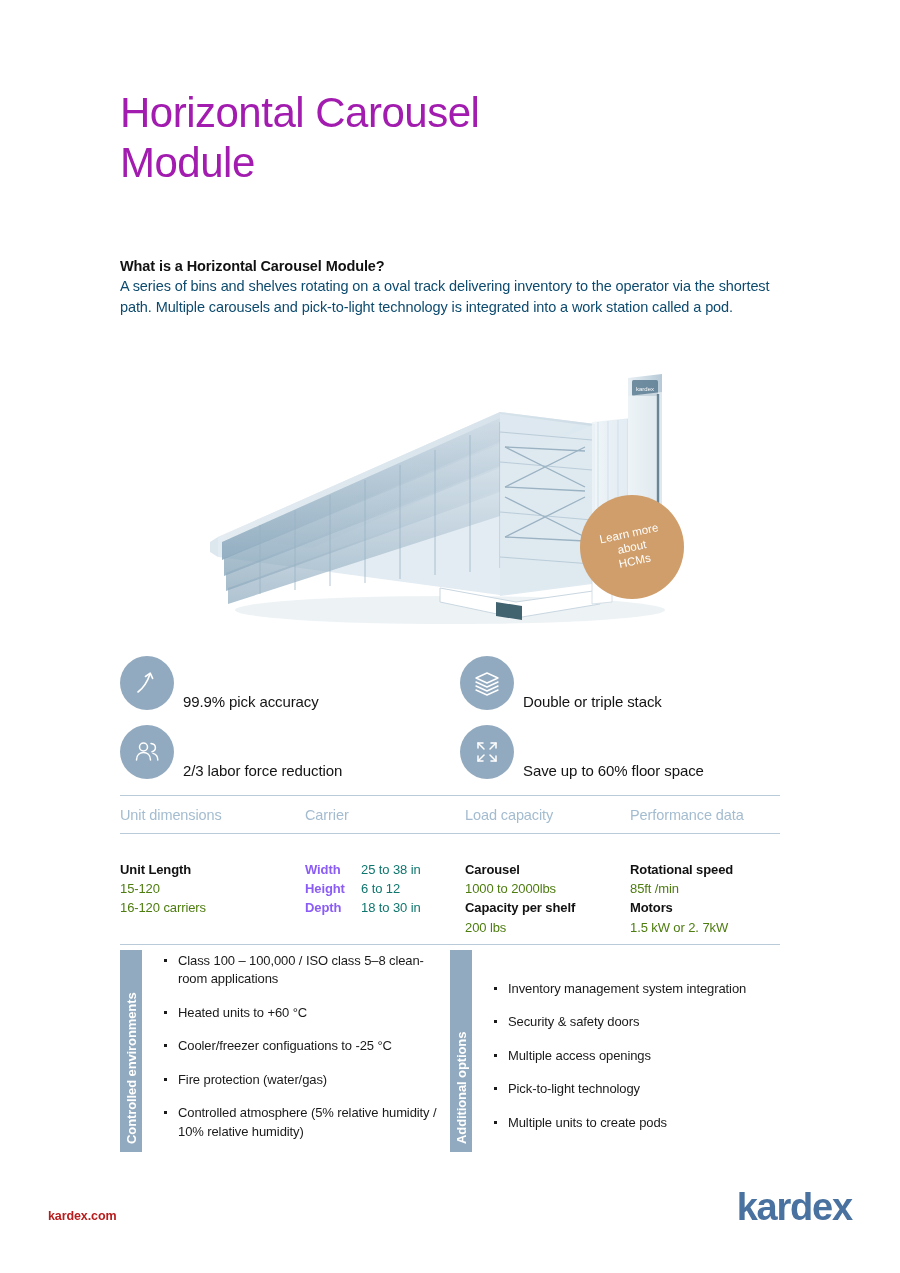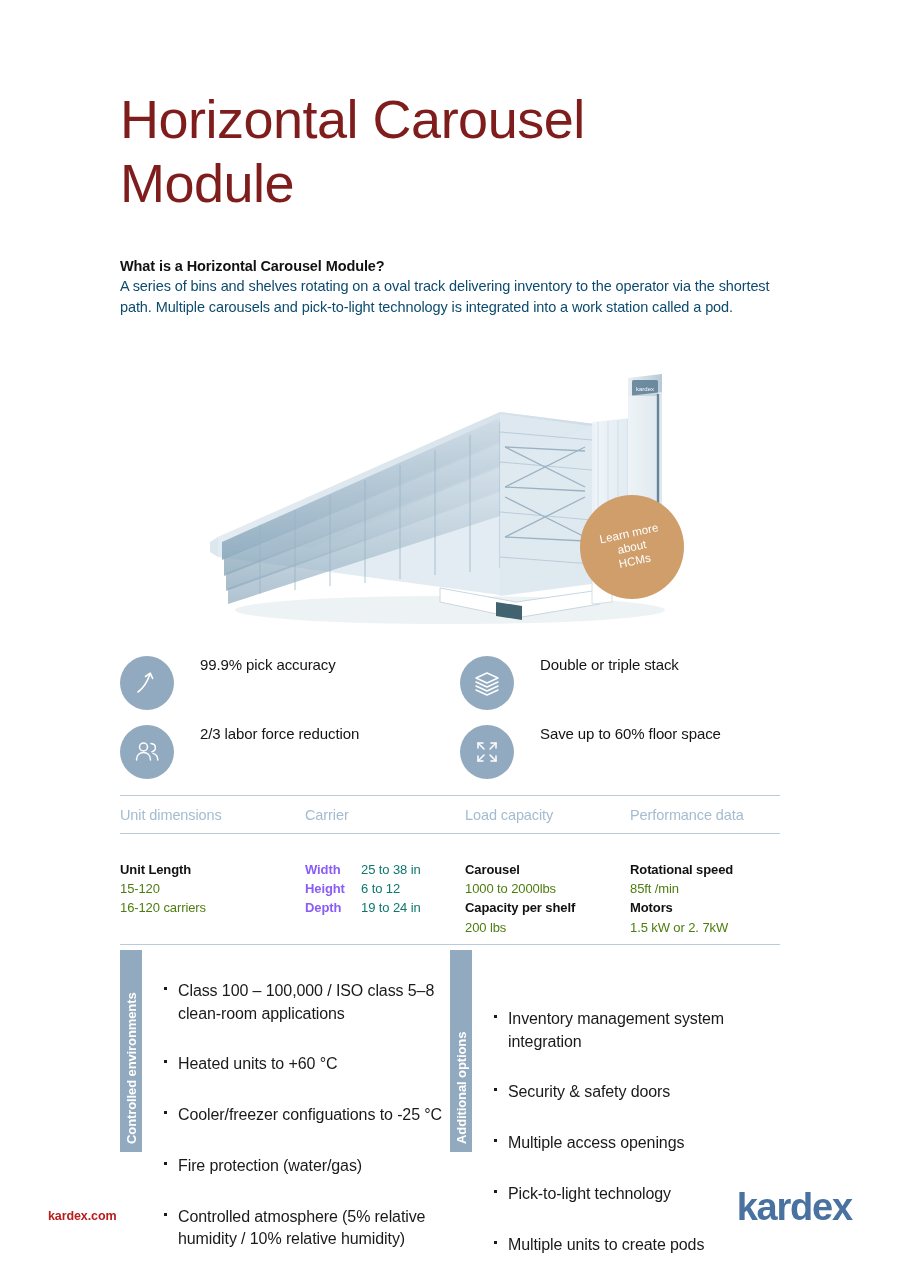--- a/index.html
+++ b/index.html
@@ -22,24 +22,24 @@
   }
 
   
   .title-block {
     position: absolute;
     left: 120px;
     top: 88px;
     width: 700px;
   }
   .doc-title {
-    font-size: 54px;
+    font-size: 42px;
     line-height: 1.18;
     font-weight: 400;
-    color: #7f1d1d;
+    color: #a21caf;
     letter-spacing: -0.5px;
   }
 
   
   .intro-block {
     position: absolute;
     left: 120px;
     top: 258px;
     width: 665px;
   }
@@ -95,22 +95,22 @@
     left: 120px;
     top: 648px;
     width: 680px;
     display: grid;
     grid-template-columns: 340px 340px;
     grid-auto-rows: 69px;
     align-items: center;
   }
   .feature {
     display: flex;
-    align-items: flex-start;
-    gap: 26px;
+    align-items: flex-end;
+    gap: 9px;
   }
   .feature-icon {
     flex: 0 0 auto;
     width: 54px;
     height: 54px;
     border-radius: 50%;
     background: #92aabf;
     display: flex;
     align-items: center;
     justify-content: center;
@@ -199,27 +199,26 @@
     font-weight: bold;
     letter-spacing: -0.1px;
   }
   .panel-list {
     padding-left: 22px;
     padding-top: 2px;
   }
   .panel-list.offset { padding-top: 30px; }
   .panel-item {
     position: relative;
-    font-size: 16px;
+    font-size: 13px;
     line-height: 1.42;
     color: #1a1a1a;
     padding-left: 14px;
     margin-bottom: 15px;
     letter-spacing: -0.1px;
-    margin-top: 28px;
   }
   .panel-item::before {
     content: "";
     position: absolute;
     left: 0;
     top: 7px;
     width: 3px;
     height: 3px;
     background: #1a1a1a;
   }
@@ -428,21 +427,21 @@
         <div class="kv">
           <span class="kv-k">Width</span>
           <span class="kv-v">25 to 38 in</span>
         </div>
         <div class="kv">
           <span class="kv-k">Height</span>
           <span class="kv-v">6 to 12</span>
         </div>
         <div class="kv">
           <span class="kv-k">Depth</span>
-          <span class="kv-v">19 to 24 in</span>
+          <span class="kv-v">18 to 30 in</span>
         </div>
       </div>
 
       <div class="spec-col">
         <div class="spec-strong">Carousel</div>
         <div class="spec-val">1000 to 2000lbs</div>
         <div class="spec-strong">Capacity per shelf</div>
         <div class="spec-val">200 lbs</div>
       </div>
 

